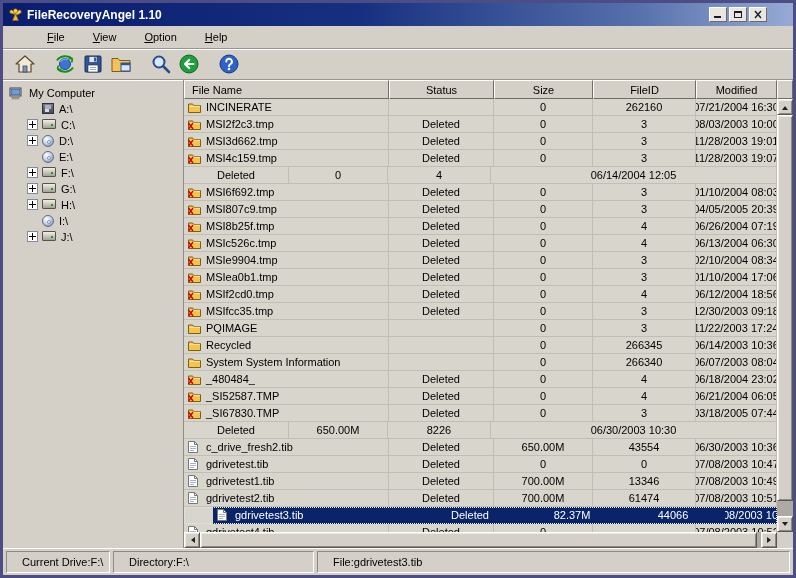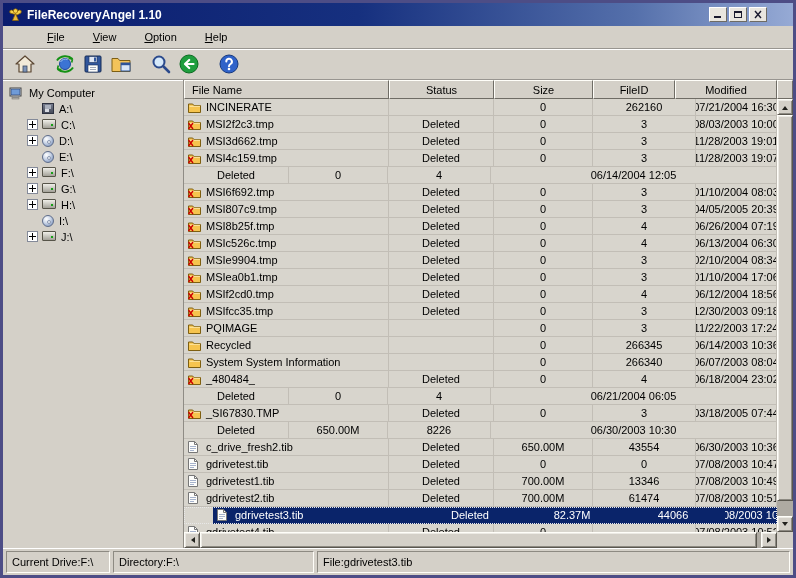--- a/index.html
+++ b/index.html
@@ -49,21 +49,21 @@
   .di-cd::after{content:"";position:absolute;left:4px;top:4px;width:4px;height:4px;border-radius:50%;background:#eef1f6;border:1px solid #8a97b0;box-sizing:border-box;}
 
   
   .list-wrap{flex:1;display:flex;flex-direction:column;min-width:0;border-left:1px solid #8f8c85;background:#d8d5cd;}
   .lheader{height:19px;flex:none;display:flex;}
   .hcell{background:#d4d0c8;border:1px solid;border-color:#fffef9 #6f6c65 #6f6c65 #fffef9;
     display:flex;align-items:center;justify-content:center;overflow:hidden;white-space:nowrap;box-sizing:border-box;}
   .hcell.c0{width:205px;justify-content:flex-start;padding-left:7px;}
   .hcell.c1{width:105px;}
   .hcell.c2{width:99px;}
-  .hcell.c3{width:82px;}
+  .hcell.c3{width:103px;}
   .hcell.c4{flex:1;}
   .hcell.stub{width:16px;flex:none;}
   .lbody{flex:1;display:flex;min-height:0;}
   .rows{flex:1;overflow:hidden;min-width:0;}
   .trow{display:flex;height:17px;}
   .cell{border-right:1px solid #c2beb6;border-bottom:1px solid #c2beb6;display:flex;align-items:center;justify-content:center;
     overflow:hidden;white-space:nowrap;box-sizing:border-box;}
   .cell.c0{width:205px;justify-content:flex-start;padding-left:4px;}
   .cell.c1{width:105px;}
   .cell.c2{width:99px;}
@@ -88,21 +88,21 @@
   .corner{width:16px;flex:none;background:#d4d0c8;}
   .ar{width:0;height:0;}
   .ar-up{border:3px solid transparent;border-bottom:4px solid #20201c;margin-top:-2px;}
   .ar-down{border:3px solid transparent;border-top:4px solid #20201c;margin-bottom:-2px;}
   .ar-left{border:3px solid transparent;border-right:4px solid #20201c;margin-left:-2px;}
   .ar-right{border:3px solid transparent;border-left:4px solid #20201c;margin-right:-2px;}
 
   
   .statusbar{height:22px;flex:none;display:flex;gap:3px;padding:2px 3px;border-top:1px solid #fff;}
   .spanel{border:1px solid;border-color:#8d8a82 #fffef9 #fffef9 #8d8a82;display:flex;align-items:center;
-    padding:0 5px;white-space:nowrap;overflow:hidden;box-sizing:border-box;}
+    padding:0 15px;white-space:nowrap;overflow:hidden;box-sizing:border-box;}
   .spanel.p1{width:104px;flex:none;}
   .spanel.p2{width:201px;flex:none;}
   .spanel.p3{flex:1;}
 </style>
 </head>
 <body>
 
 <div class="app">
 
   <div class="titlebar">
@@ -541,20 +541,30 @@
                   </svg>
                 </span>
                 <span class="fname">_480484_</span>
               </div>
               <div class="cell c1">Deleted</div>
               <div class="cell c2">0</div>
               <div class="cell c3">4</div>
               <div class="cell c4">06/18/2004 23:02</div>
             </div>
             <div class="trow">
+              <div class="cell c0">
+                <span class="ficon">
+                  <svg width="13" height="11" viewBox="0 0 13 11">
+                    <path d="M0.5 2 h4.2 l1.2 1.6 h6.6 v6.9 H0.5 Z" fill="#f6c44e" stroke="#7e5f10"></path>
+                    <path d="M1.5 4.3 h10.5" stroke="#ffe9a8"></path>
+                    <path d="M0.5 4 L5 10 M5 4 L0.5 10" stroke="#cc0000" stroke-width="1.4"></path>
+                  </svg>
+                </span>
+                <span class="fname">_SI52587.TMP</span>
+              </div>
               <div class="cell c1">Deleted</div>
               <div class="cell c2">0</div>
               <div class="cell c3">4</div>
               <div class="cell c4">06/21/2004 06:05</div>
             </div>
             <div class="trow">
               <div class="cell c0">
                 <span class="ficon">
                   <svg width="13" height="11" viewBox="0 0 13 11">
                     <path d="M0.5 2 h4.2 l1.2 1.6 h6.6 v6.9 H0.5 Z" fill="#f6c44e" stroke="#7e5f10"></path>

